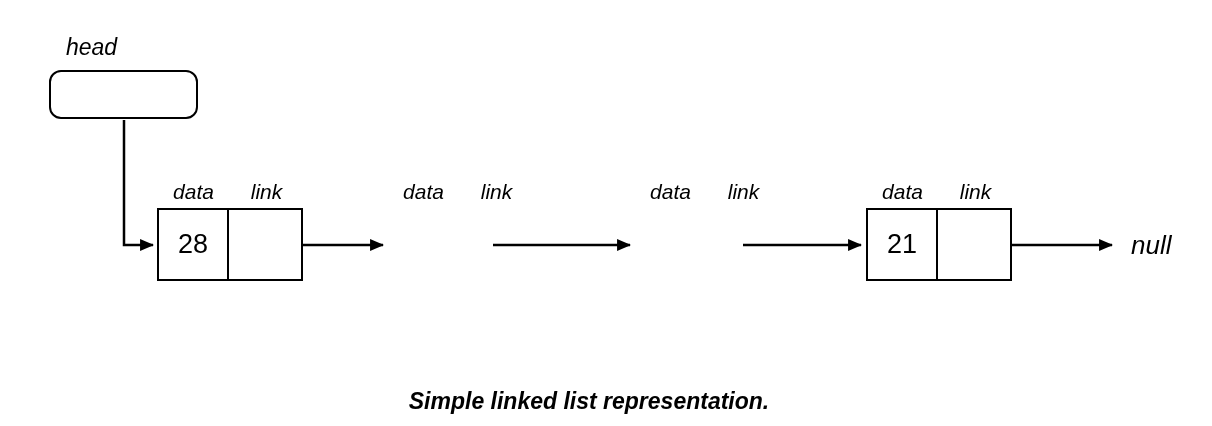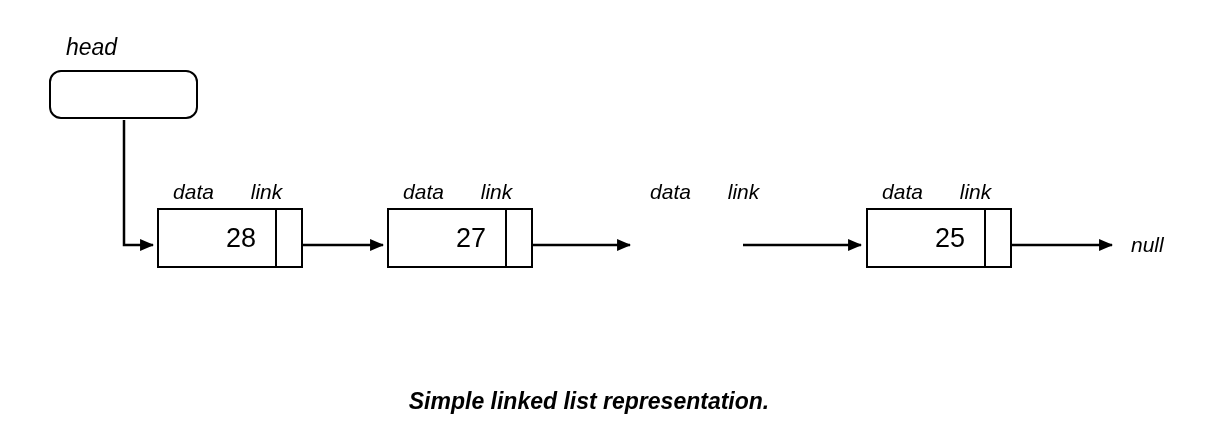--- a/index.html
+++ b/index.html
@@ -60,42 +60,41 @@
   }
   .cell-labels span {
     flex: 1 1 50%;
     text-align: center;
     font-size: 21px;
     font-style: italic;
     line-height: 22px;
   }
   .node-box {
     display: flex;
-    height: 60px;
+    height: 73px;
     border: 2.5px solid #000000;
     box-sizing: border-box;
     background: #ffffff;
-    padding-left: 48px;
   }
   .cell {
     box-sizing: border-box;
     display: flex;
     align-items: center;
     justify-content: center;
   }
   .data-cell {
     flex: 0 0 70px;
     border-right: 2.5px solid #000000;
     font-size: 27px;
   }
   .link-cell { flex: 1 1 auto; }
   .null-label {
     position: absolute;
     left: 1131px; top: 233px;
-    font-size: 21px;
+    font-size: 26px;
     font-style: italic;
     line-height: 24px;
   }
   .caption {
     position: absolute;
     left: 0; top: 359px;
     width: 1178px;
     text-align: center;
     font-size: 23px;
     font-weight: bold;
@@ -136,43 +135,37 @@
       </div>
       <div class="cell link-cell"></div>
     </div>
   </div>
 
   <div class="node node-2">
     <div class="cell-labels">
       <span>data</span>
       <span>link</span>
     </div>
-    <div class="node-box">
-      <div class="cell data-cell">
-        <span>27</span>
-      </div>
-      <div class="cell link-cell"></div>
-    </div>
   </div>
 
   <div class="node node-3">
     <div class="cell-labels">
       <span>data</span>
       <span>link</span>
     </div>
   </div>
 
   <div class="node node-4">
     <div class="cell-labels">
       <span>data</span>
       <span>link</span>
     </div>
     <div class="node-box">
       <div class="cell data-cell">
-        <span>25</span>
+        <span>21</span>
       </div>
       <div class="cell link-cell"></div>
     </div>
   </div>
 
   <div class="null-label">null</div>
 
   <div class="caption">Simple linked list representation.</div>
 
 </div>

